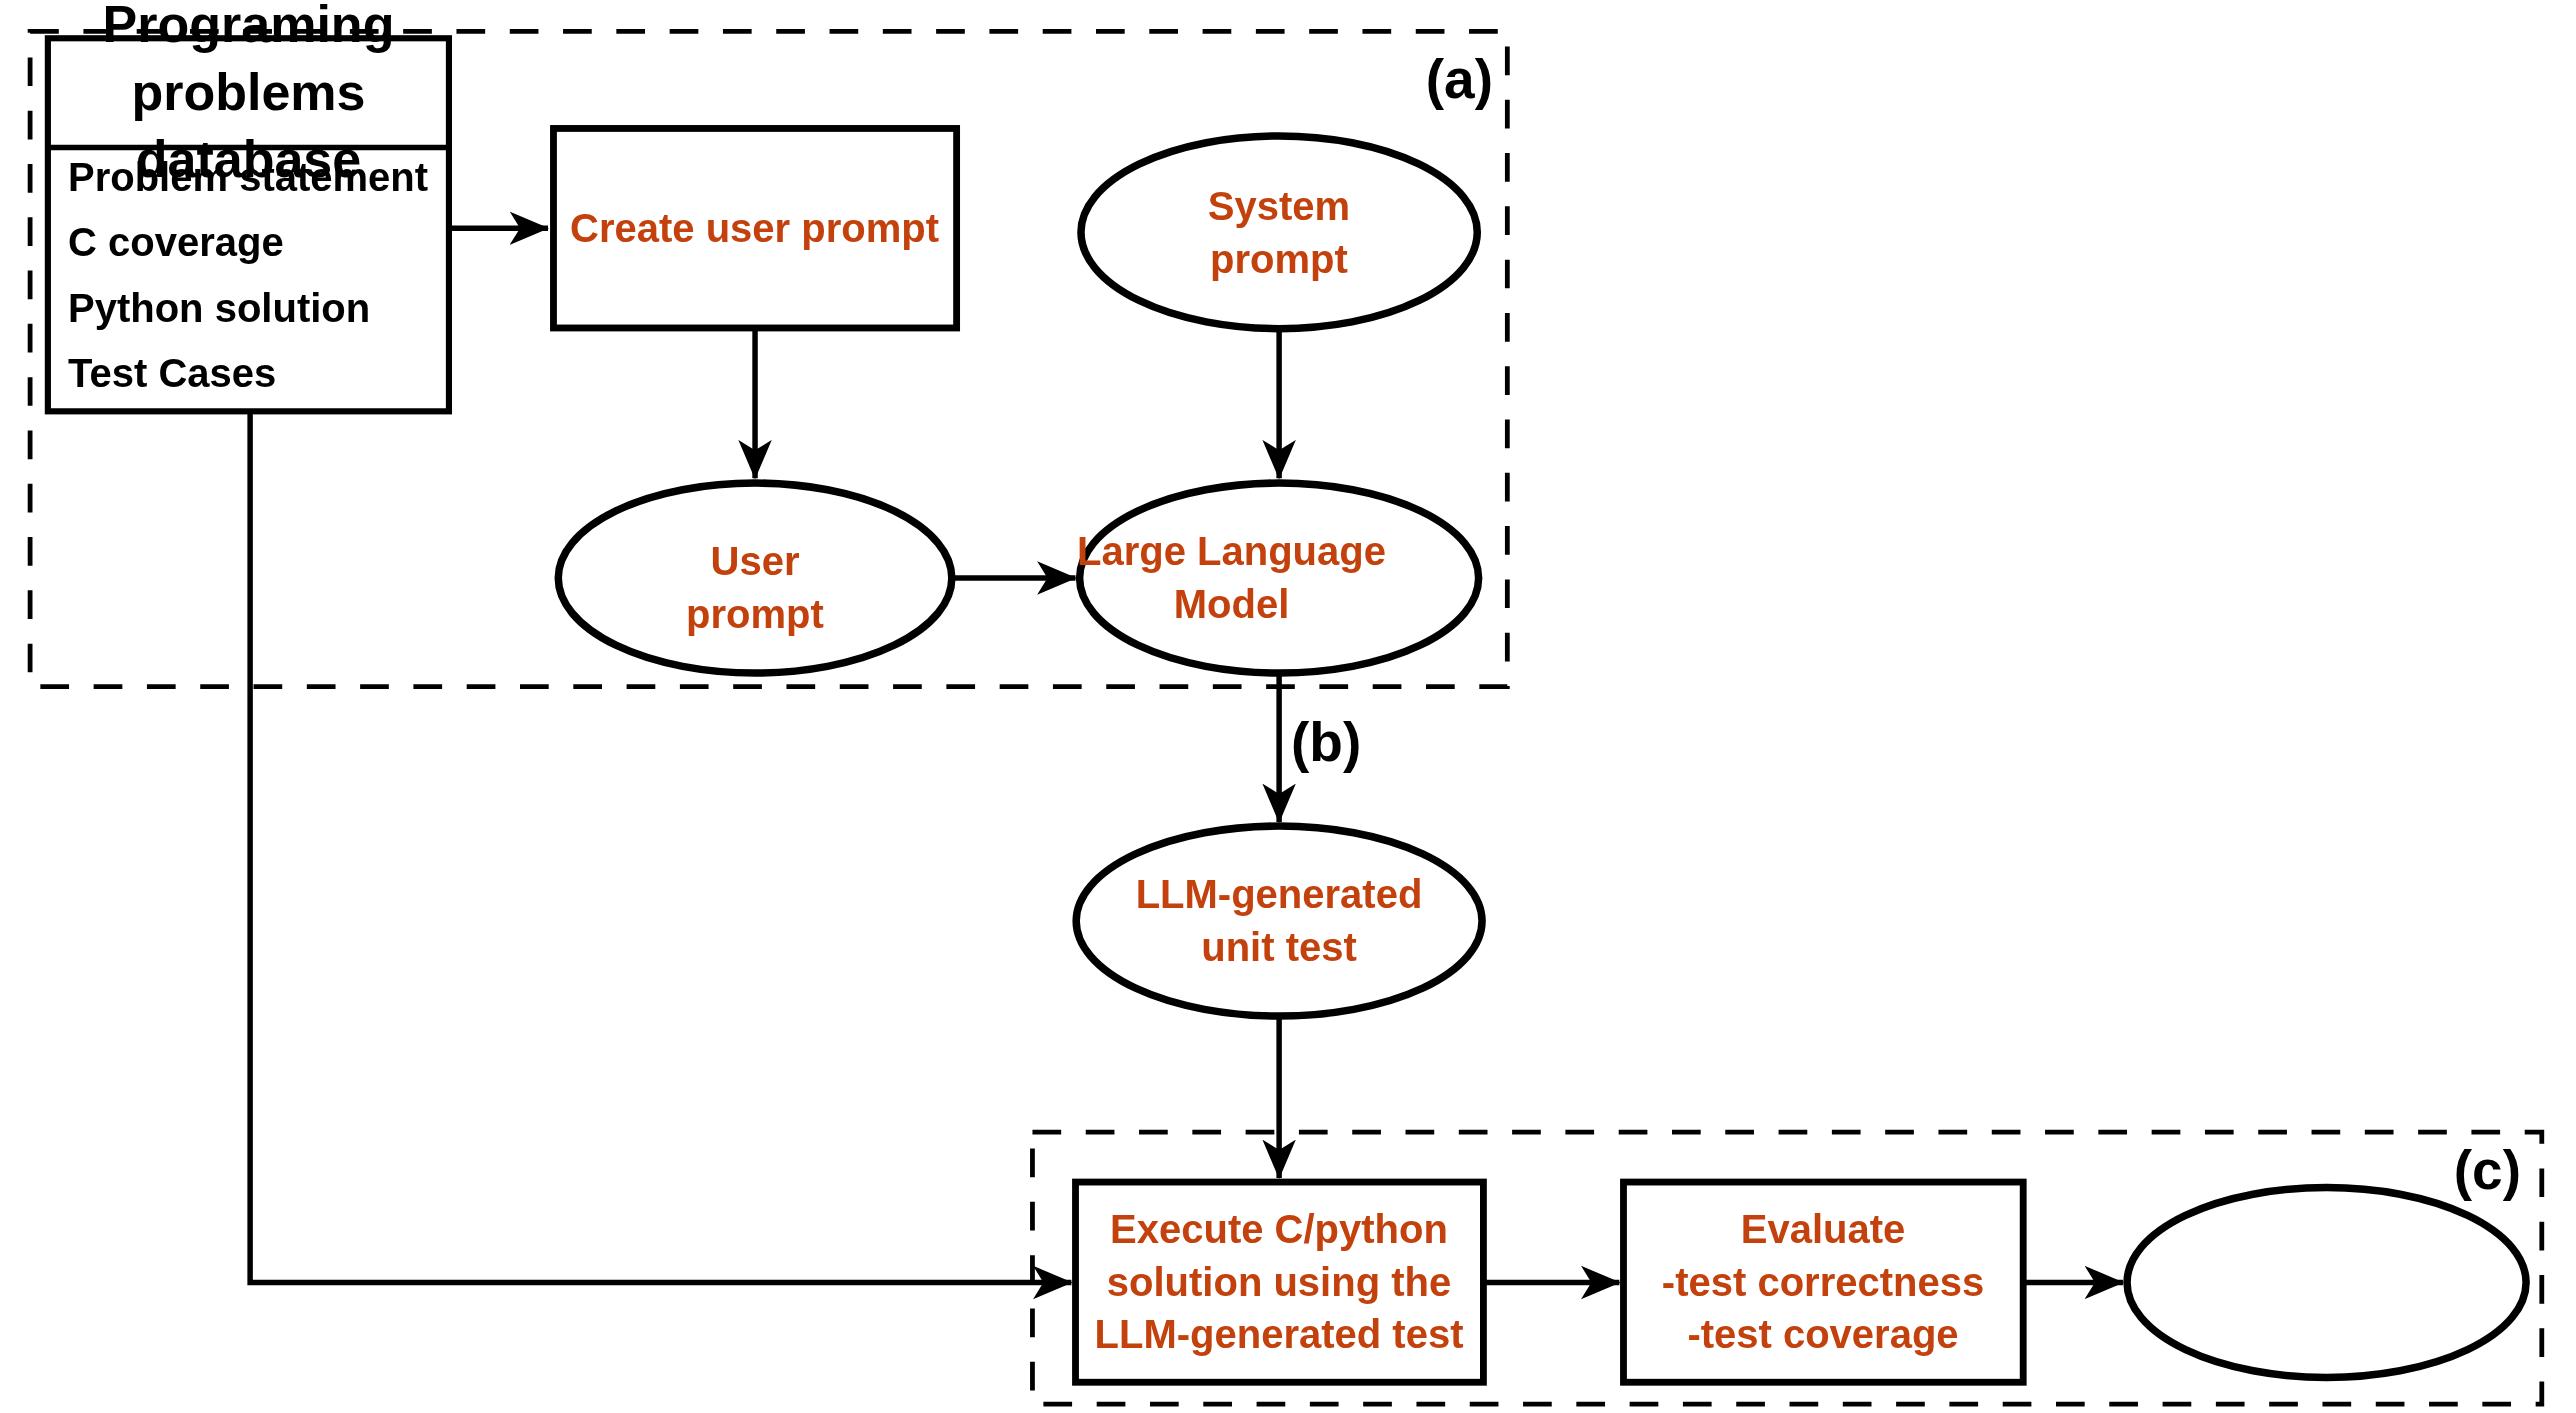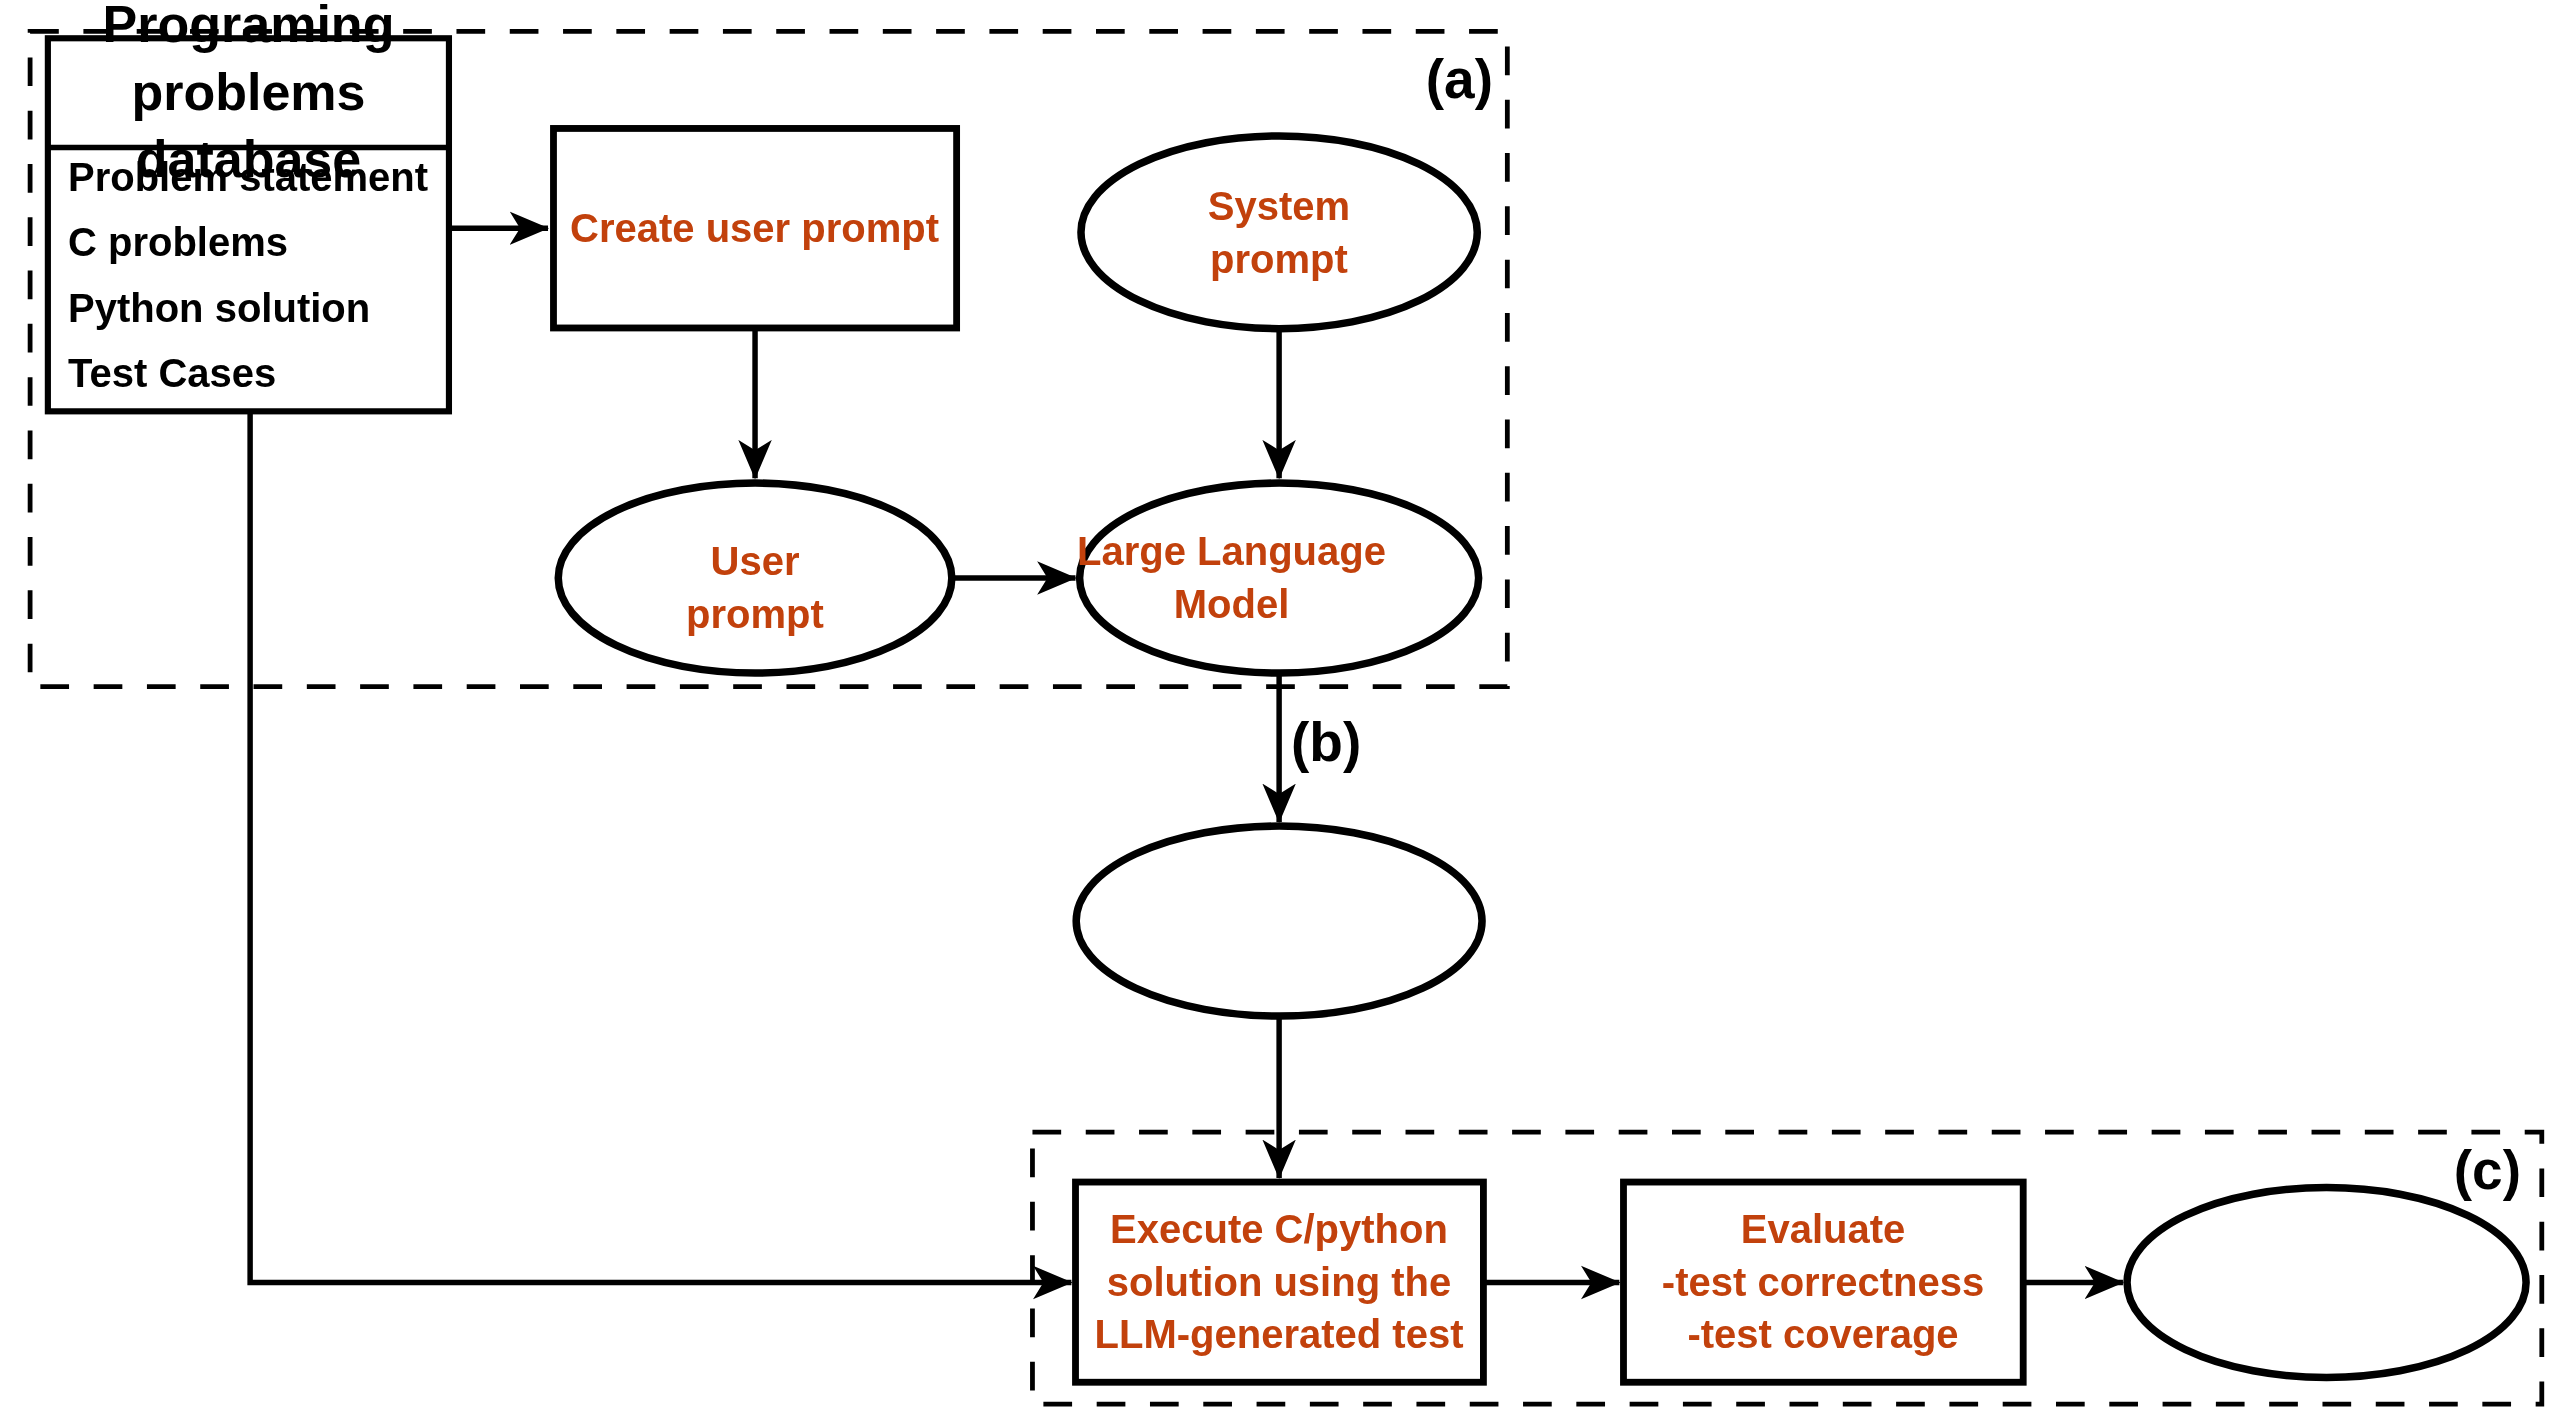--- a/index.html
+++ b/index.html
@@ -92,32 +92,34 @@
   </svg>
 
   <div class="section-label align-right" style="left:1356px; top:45px; width:137px; height:68px;">(a)</div>
   <div class="section-label align-left" style="left:1291px; top:708px; width:171px; height:68px;">(b)</div>
   <div class="section-label align-right" style="left:2378px; top:1136px; width:143px; height:68px;">(c)</div>
 
   <div class="db-header">Programing
 problems database</div>
   <div class="db-items">
     <div class="db-item">Problem statement</div>
-    <div class="db-item">C problems</div>
+    <div class="db-item">C coverage</div>
     <div class="db-item">Python solution</div>
     <div class="db-item">Test Cases</div>
   </div>
 
   <div class="node-label" style="left:553px; top:128px; width:403px; height:200px;">Create user prompt</div>
   <div class="node-label" style="left:1081px; top:136px; width:396px; height:193px;">System
 prompt</div>
   <div class="node-label" style="left:558px; top:493px; width:394px; height:190px;">User
 prompt</div>
   <div class="node-label" style="left:1032px; top:483px; width:399px; height:190px;">Large Language
 Model</div>
+  <div class="node-label" style="left:1076px; top:826px; width:406px; height:190px;">LLM-generated
+unit test</div>
   <div class="node-label" style="left:1075px; top:1182px; width:408px; height:200px;">Execute C/python
 solution using the
 LLM-generated test</div>
   <div class="node-label" style="left:1623px; top:1182px; width:400px; height:200px;">Evaluate
 -test correctness
 -test coverage</div>
 
 </div>
 
 

